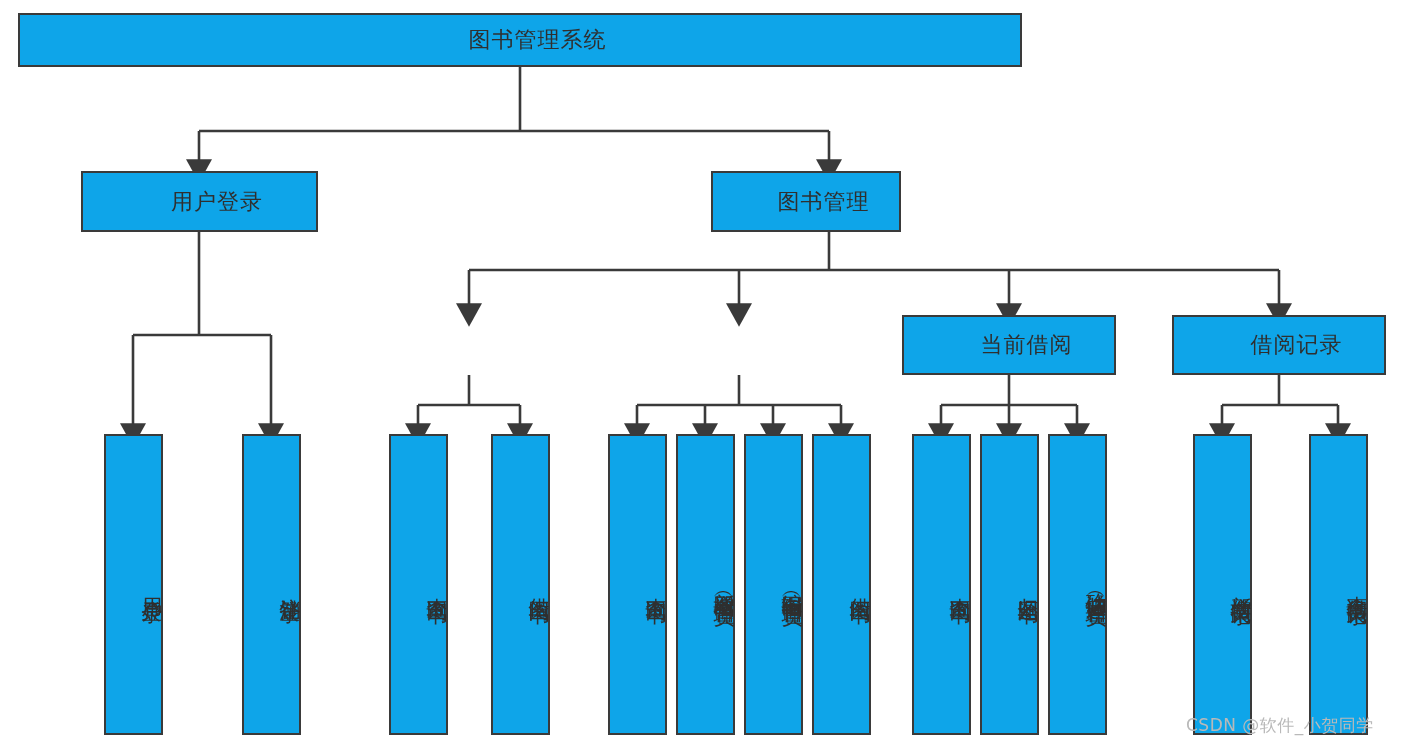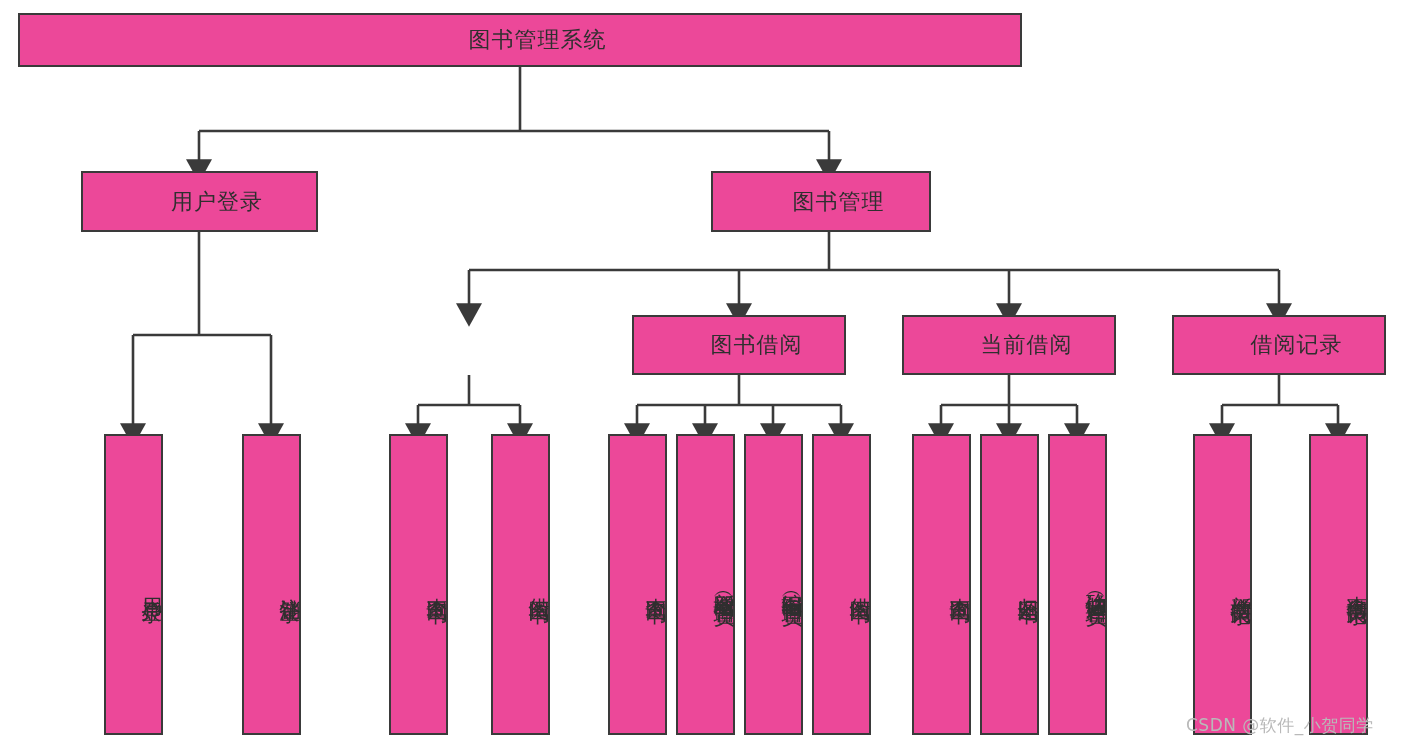--- a/index.html
+++ b/index.html
@@ -19,21 +19,21 @@
   #edges{
     position:absolute;
     left:0; top:0;
     width:1405px;
     height:747px;
     pointer-events:none;
   }
   .node{
     position:absolute;
     box-sizing:border-box;
-    background:#ec4899;
+    background:#0ea5e9;
     border:2.5px solid #3a3a3a;
     display:flex;
     align-items:center;
     justify-content:center;
     z-index:2;
     padding-left:35px;
   }
   .node .label{
     font-size:22px;
     line-height:1.25;
@@ -123,27 +123,24 @@
     </g>
   </svg>
 
   <div class="node" style="left:18px;top:13px;width:1004px;height:54px;">
     <span class="label">图书管理系统</span>
   </div>
 
   <div class="node" style="left:81px;top:171px;width:237px;height:61px;">
     <span class="label">用户登录</span>
   </div>
-  <div class="node" style="left:711px;top:171px;width:220px;height:61px;">
+  <div class="node" style="left:711px;top:171px;width:190px;height:61px;">
     <span class="label">图书管理</span>
   </div>
 
-  <div class="node" style="left:632px;top:315px;width:214px;height:60px;">
-    <span class="label">图书借阅</span>
-  </div>
   <div class="node" style="left:1172px;top:315px;width:214px;height:60px;">
     <span class="label">借阅记录</span>
   </div>
   <div class="node" style="left:902px;top:315px;width:214px;height:60px;">
     <span class="label">当前借阅</span>
   </div>
 
   <div class="node leaf" style="left:104px;top:434px;width:59px;height:301px;">
     <span class="label">用户登录</span>
   </div>

